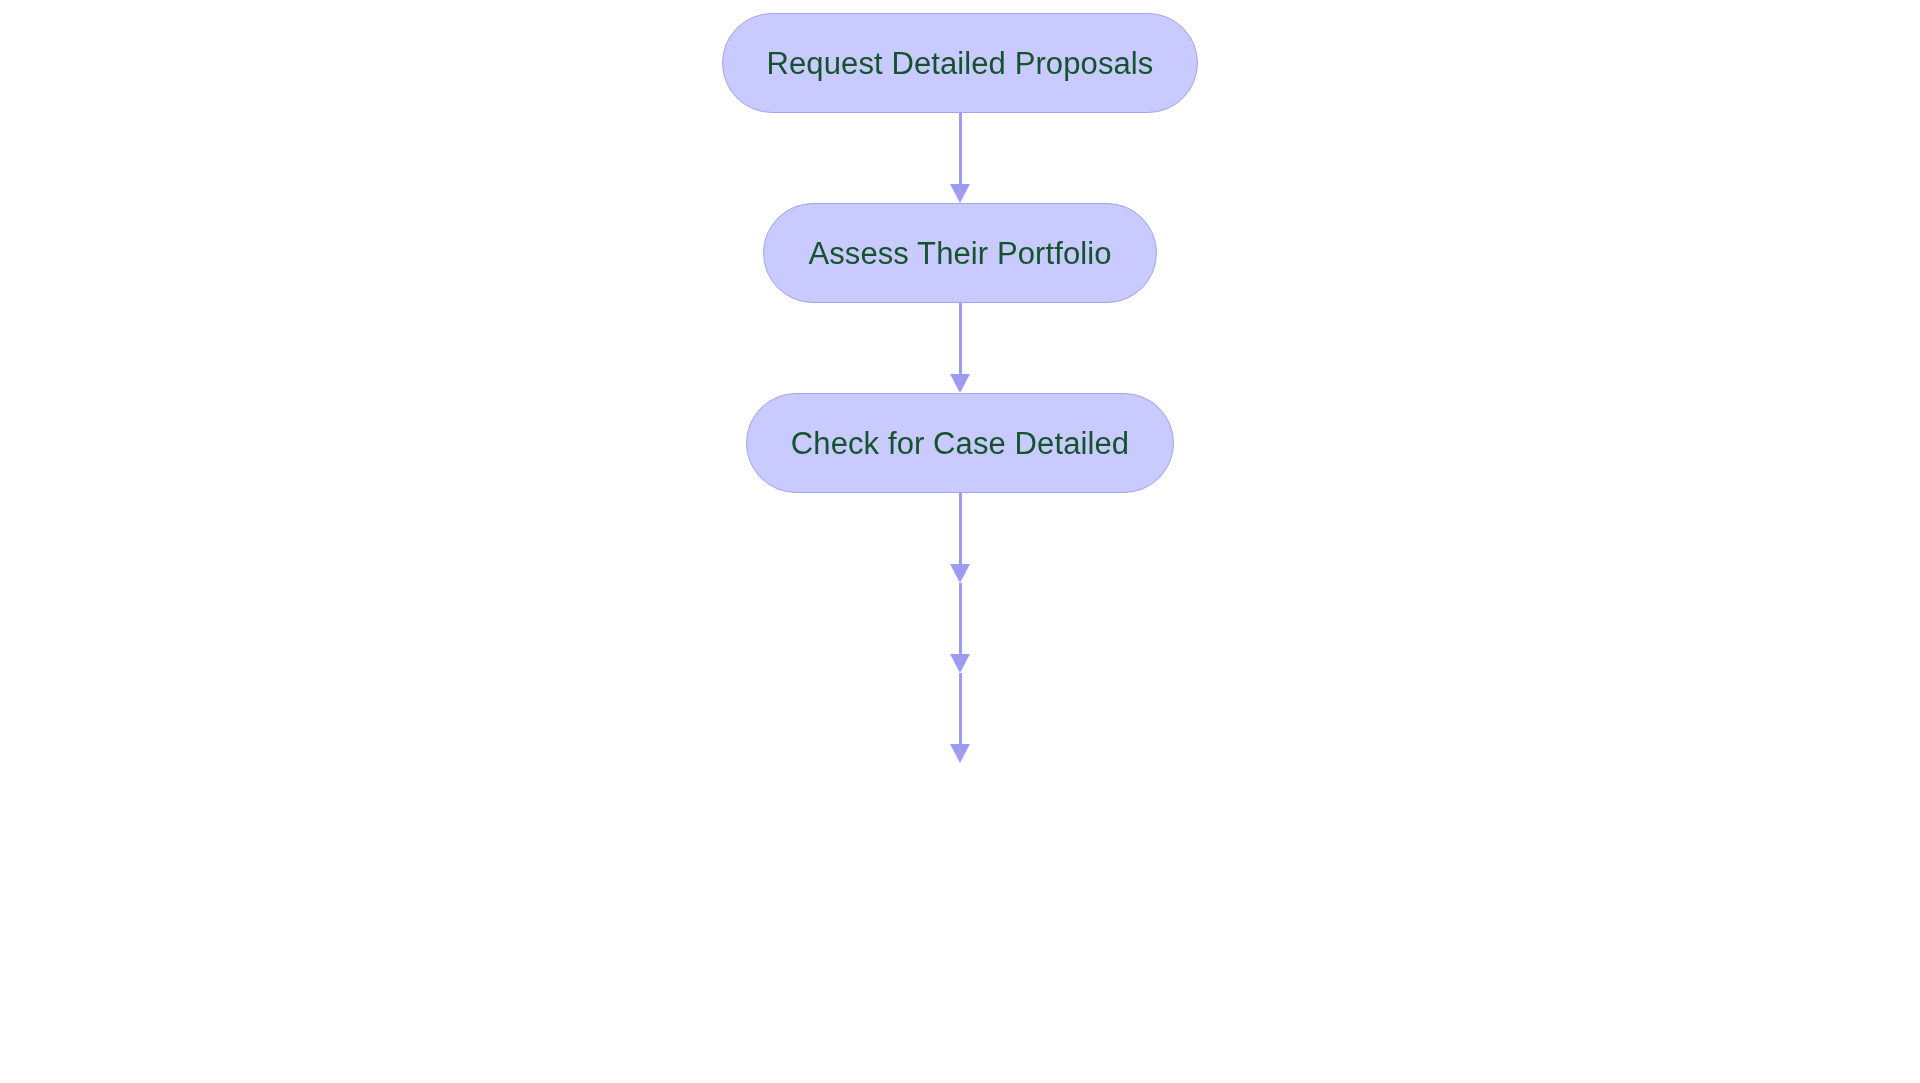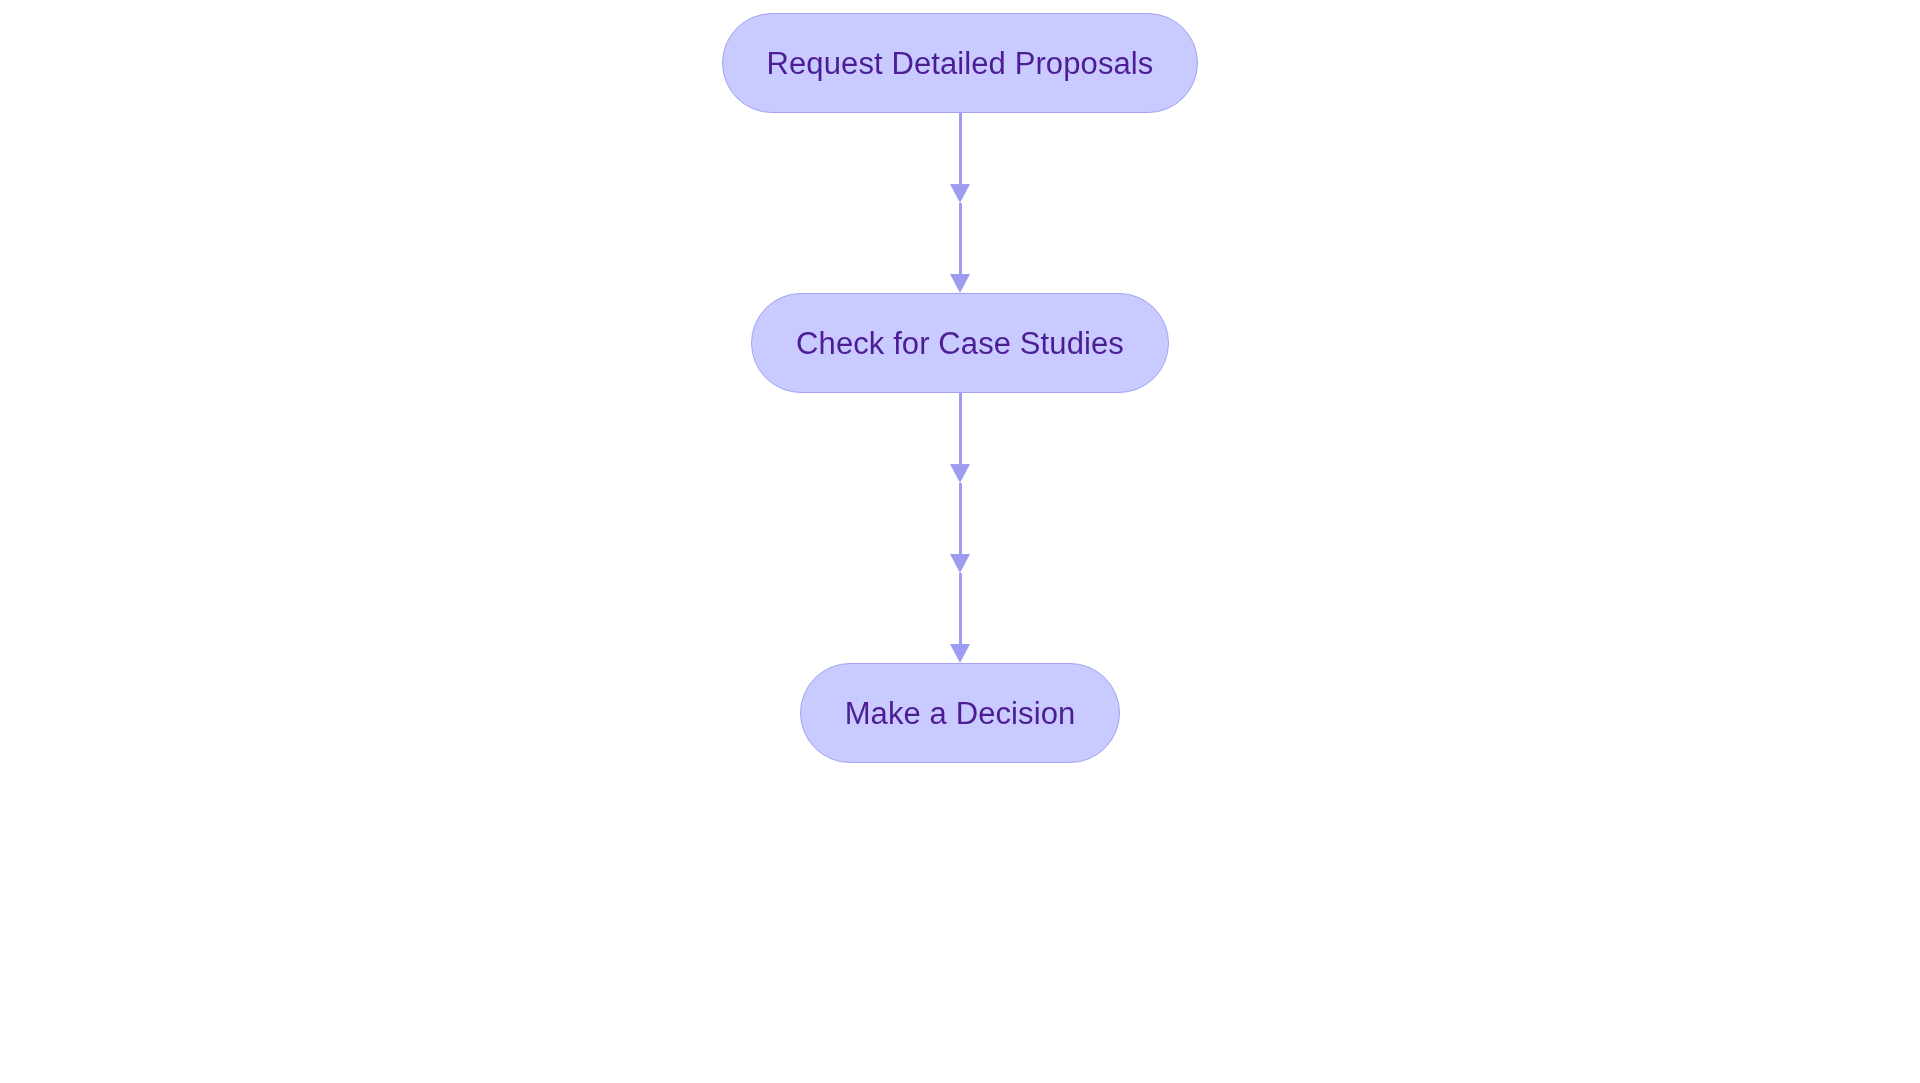--- a/index.html
+++ b/index.html
@@ -46,21 +46,21 @@
     align-items: center;
     justify-content: center;
     padding: 0 44px;
     white-space: nowrap;
   }
 
   .node-label {
     font-family: "Liberation Sans", sans-serif;
     font-size: 31px;
     font-weight: 400;
-    color: #4c1d95;
+    color: #14532d;
     letter-spacing: 0.1px;
     line-height: 1;
   }
 
   .connector {
     position: relative;
     width: 24px;
     height: 90px;
     display: flex;
     flex-direction: column;
@@ -91,45 +91,45 @@
 
     <div class="node">
       <span class="node-label">Request Detailed Proposals</span>
     </div>
 
     <div class="connector">
       <div class="connector-line"></div>
       <div class="connector-arrow"></div>
     </div>
 
+    <div class="node">
+      <span class="node-label">Assess Their Portfolio</span>
+    </div>
 
     <div class="connector">
       <div class="connector-line"></div>
       <div class="connector-arrow"></div>
     </div>
 
     <div class="node">
-      <span class="node-label">Check for Case Studies</span>
+      <span class="node-label">Check for Case Detailed</span>
     </div>
 
     <div class="connector">
       <div class="connector-line"></div>
       <div class="connector-arrow"></div>
     </div>
 
 
     <div class="connector">
       <div class="connector-line"></div>
       <div class="connector-arrow"></div>
     </div>
 
 
     <div class="connector">
       <div class="connector-line"></div>
       <div class="connector-arrow"></div>
     </div>
 
-    <div class="node">
-      <span class="node-label">Make a Decision</span>
-    </div>
 
   </div>
 </div>
 
 </body></html>

